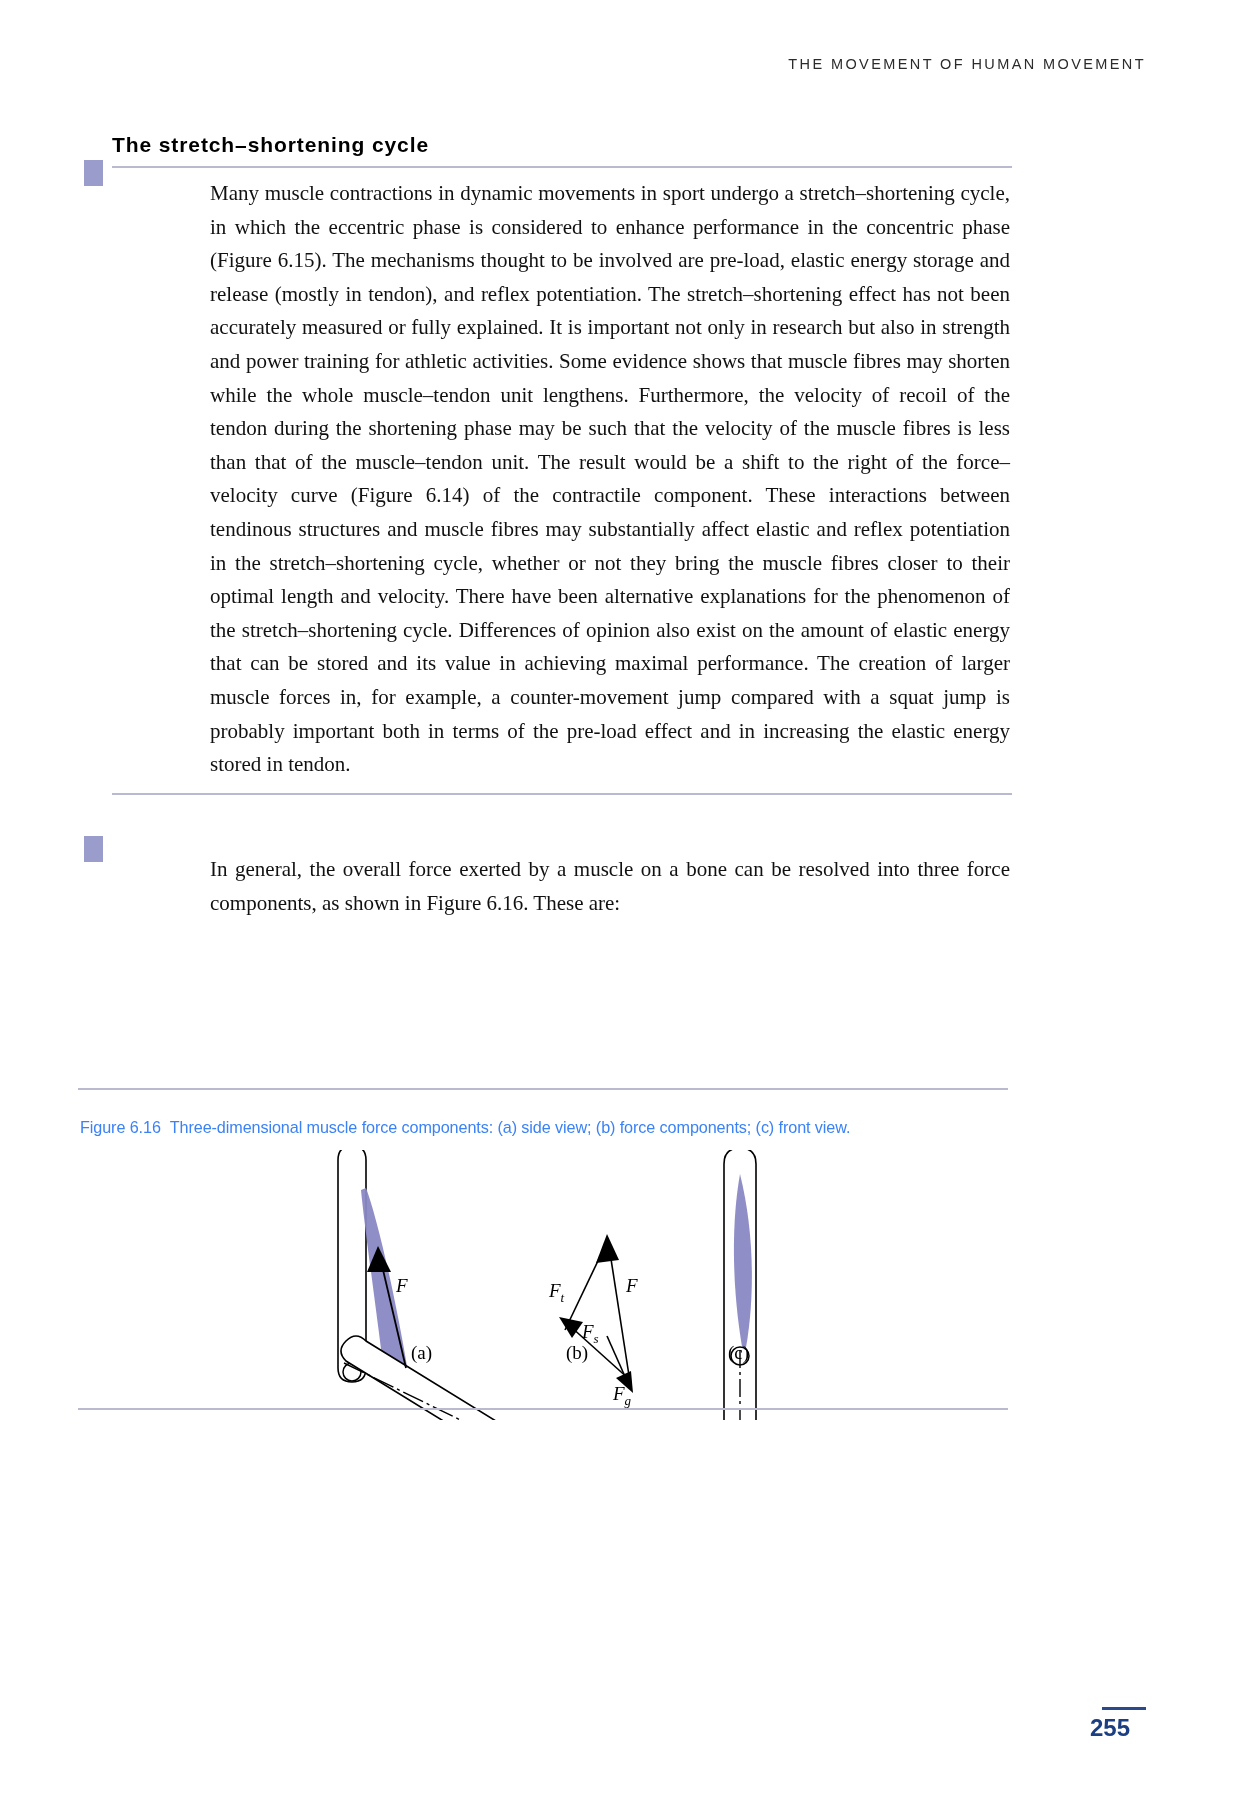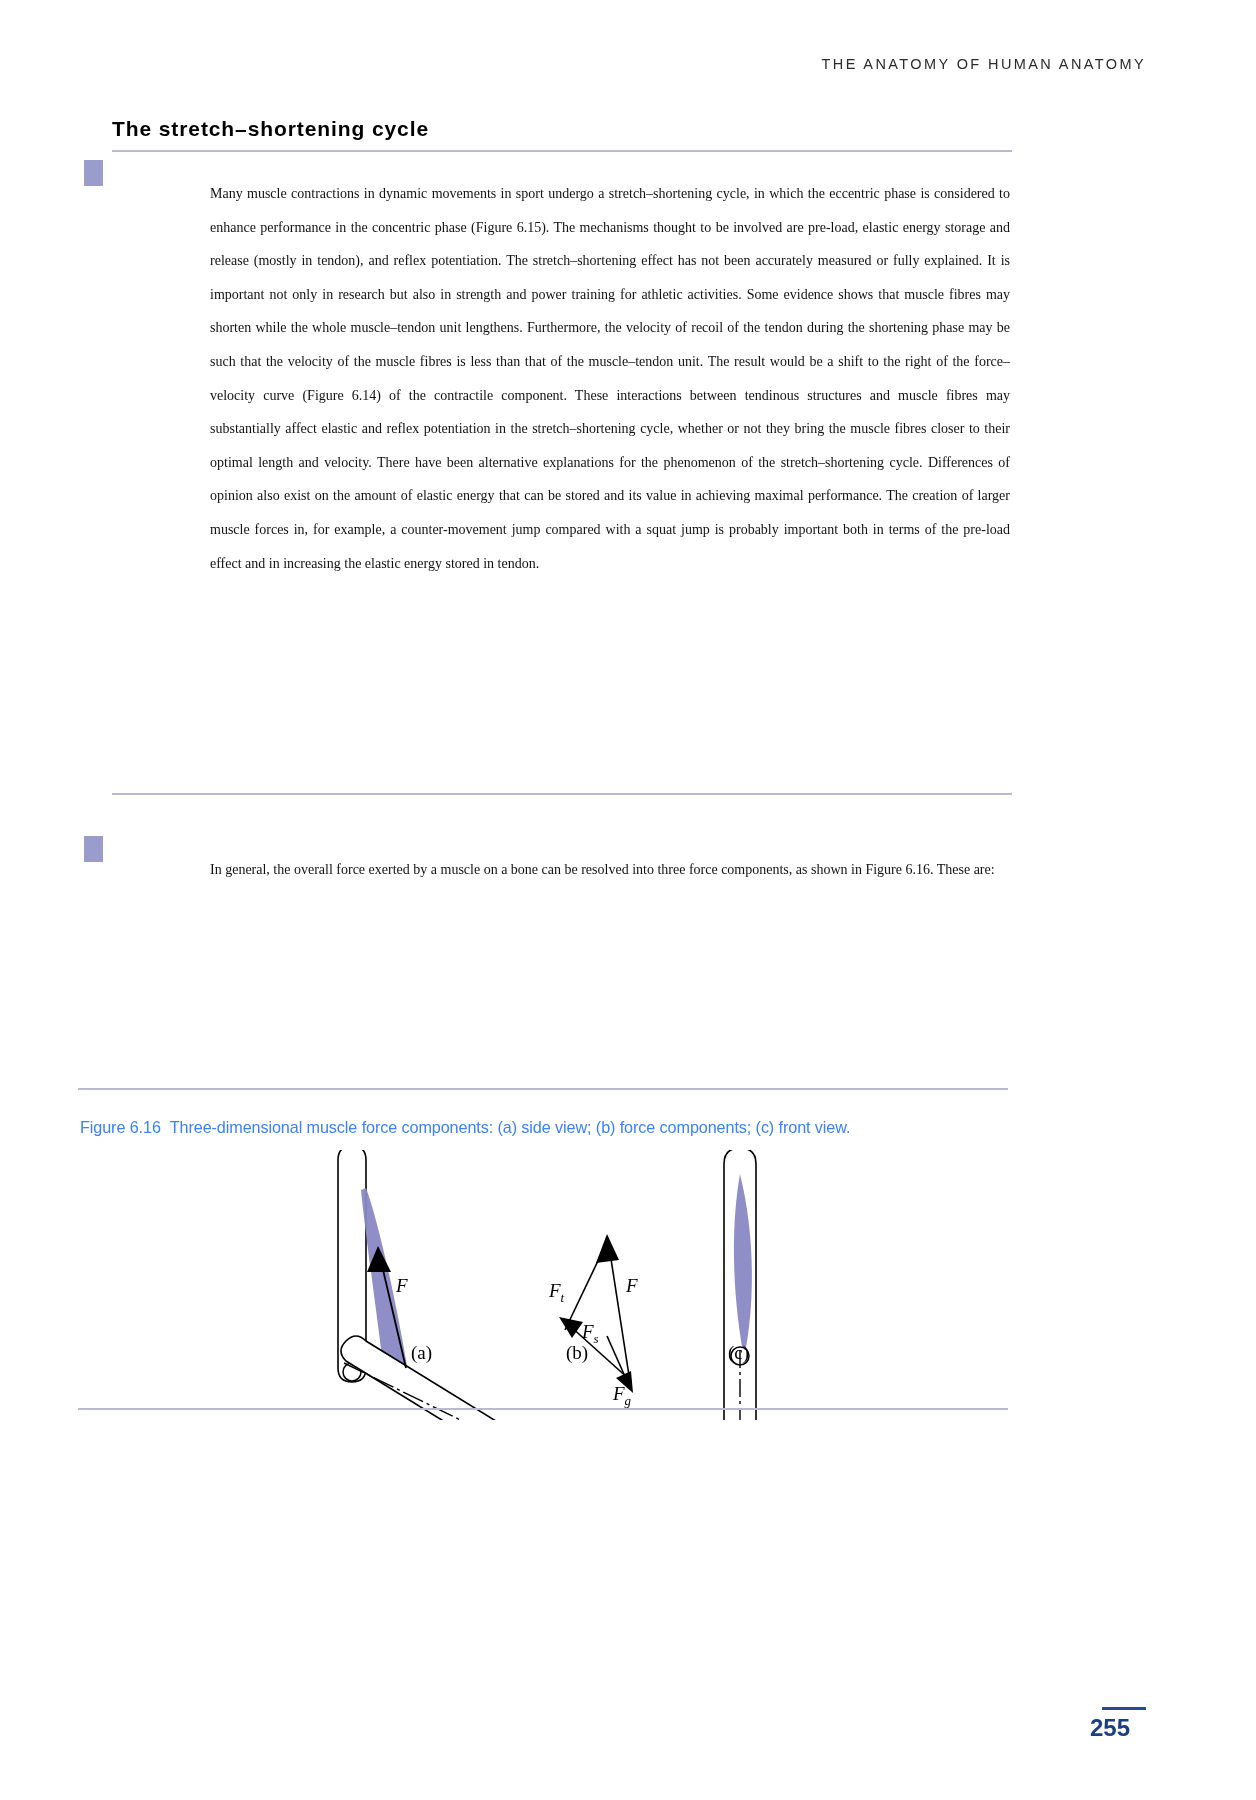--- a/index.html
+++ b/index.html
@@ -31,42 +31,42 @@
     position: absolute;
     left: 112px;
     width: 900px;
   }
   .section-head .title {
     font-family: "Liberation Sans", sans-serif;
     font-size: 21px;
     font-weight: bold;
     letter-spacing: 0.9px;
     color: #000000;
-    margin: 0 0 9px 0;
+    margin: 16px 0 9px 0;
     white-space: nowrap;
   }
   .section-head .rule {
     height: 1.5px;
     background: #b9b9cf;
     width: 900px;
   }
   .head-marker {
     position: absolute;
     left: 84px;
     width: 19px;
     height: 26px;
     background: #9a9ccb;
   }
 
   
   .body-col {
     position: absolute;
     left: 210px;
     width: 800px;
-    font-size: 14px;
+    font-size: 21px;
     line-height: 33.6px;
     text-align: justify;
     text-justify: inter-word;
     color: #111111;
     hyphens: manual;
   }
 
   
   .fig-rule {
     position: absolute;
@@ -120,21 +120,21 @@
     font-size: 24px;
     font-weight: bold;
     color: #1b3f80;
   }
 
   svg { display: block; }
 </style>
 </head>
 <body>
 
-<div class="running-header">THE ANATOMY OF HUMAN ANATOMY</div>
+<div class="running-header">THE MOVEMENT OF HUMAN MOVEMENT</div>
 
 <div class="head-marker" style="top:160px;"></div>
 <div class="section-head" style="top:117px;">
   <div class="title">The stretch–shortening cycle</div>
   <div class="rule"></div>
 </div>
 
 <div class="body-col" style="top:177px;">Many muscle contractions in dynamic movements in sport undergo a stretch–shortening cycle, in which the eccentric phase is considered to enhance performance in the concentric phase (Figure 6.15). The mechanisms thought to be involved are pre-load, elastic energy storage and release (mostly in tendon), and reflex potentiation. The stretch–shortening effect has not been accurately measured or fully explained. It is important not only in research but also in strength and power training for athletic activities. Some evidence shows that muscle fibres may shorten while the whole muscle–tendon unit lengthens. Furthermore, the velocity of recoil of the tendon during the shortening phase may be such that the velocity of the muscle fibres is less than that of the muscle–tendon unit. The result would be a shift to the right of the force–velocity curve (Figure 6.14) of the contractile component. These interactions between tendinous structures and muscle fibres may substantially affect elastic and reflex potentiation in the stretch–shortening cycle, whether or not they bring the muscle fibres closer to their optimal length and velocity. There have been alternative explanations for the phenomenon of the stretch–shortening cycle. Differences of opinion also exist on the amount of elastic energy that can be stored and its value in achieving maximal performance. The creation of larger muscle forces in, for example, a counter-movement jump compared with a squat jump is probably important both in terms of the pre-load effect and in increasing the elastic energy stored in tendon.</div>
 
 <div class="head-marker" style="top:836px;"></div>

